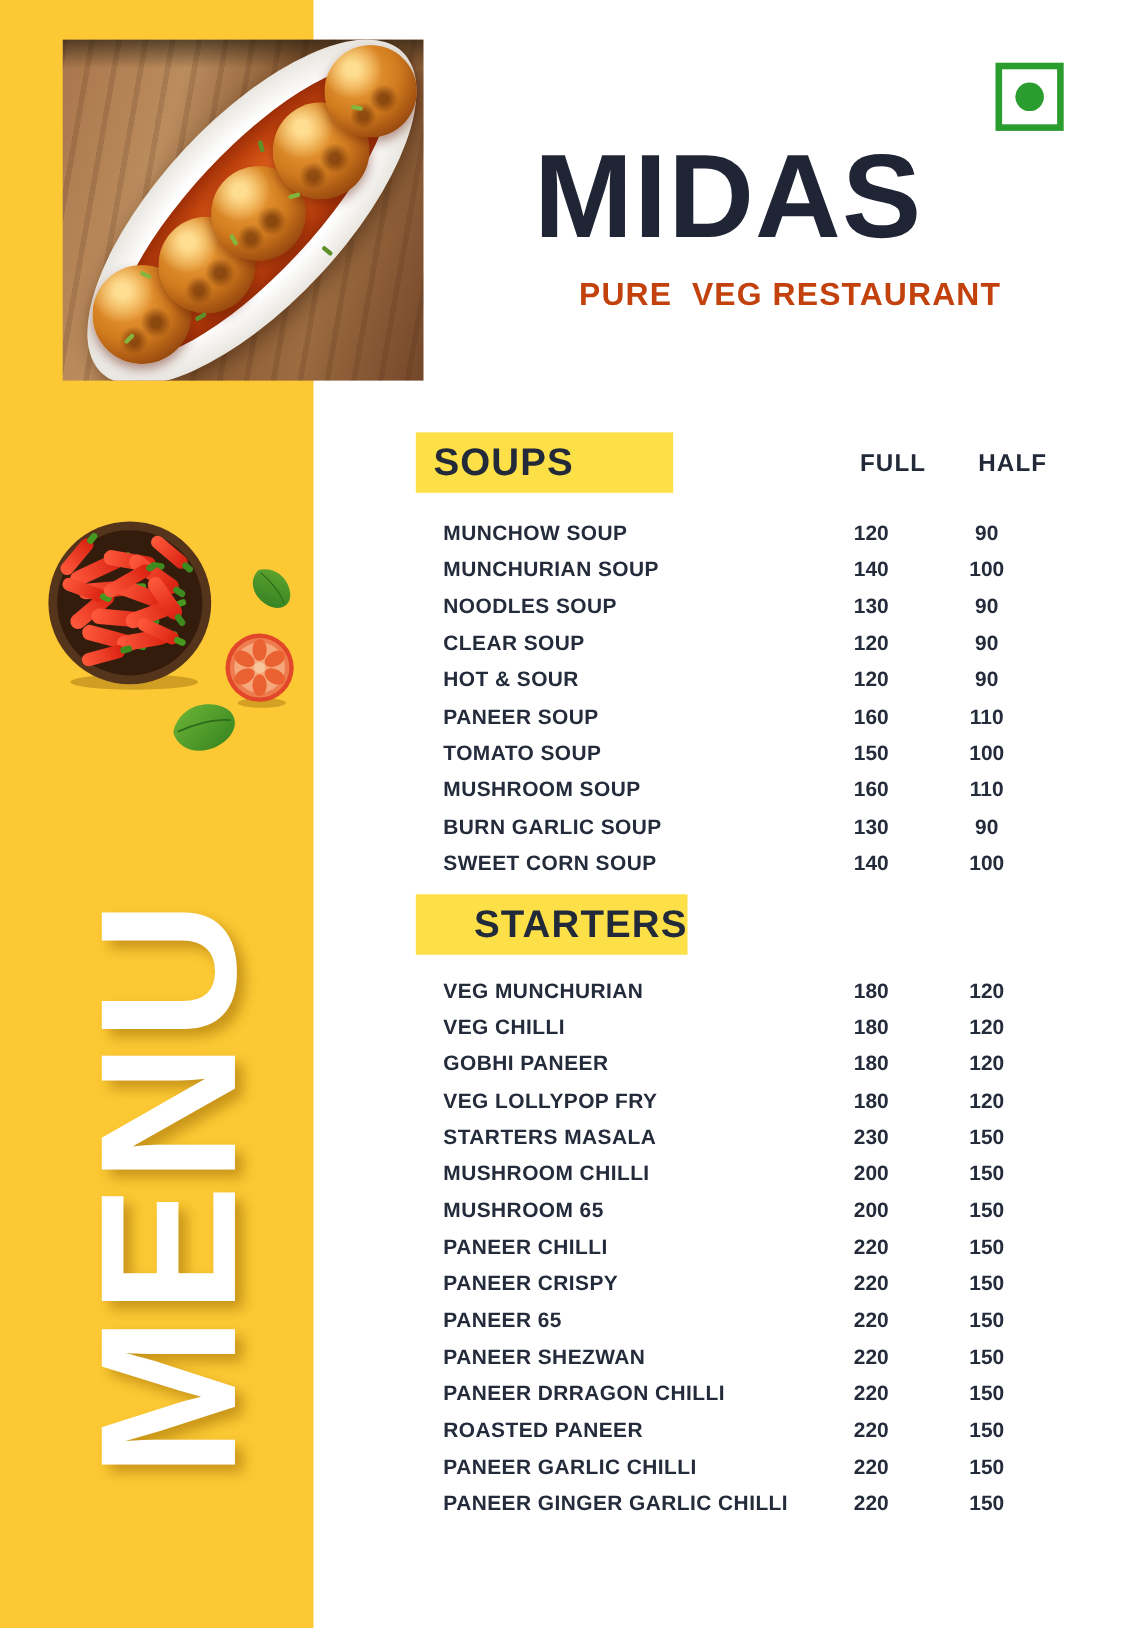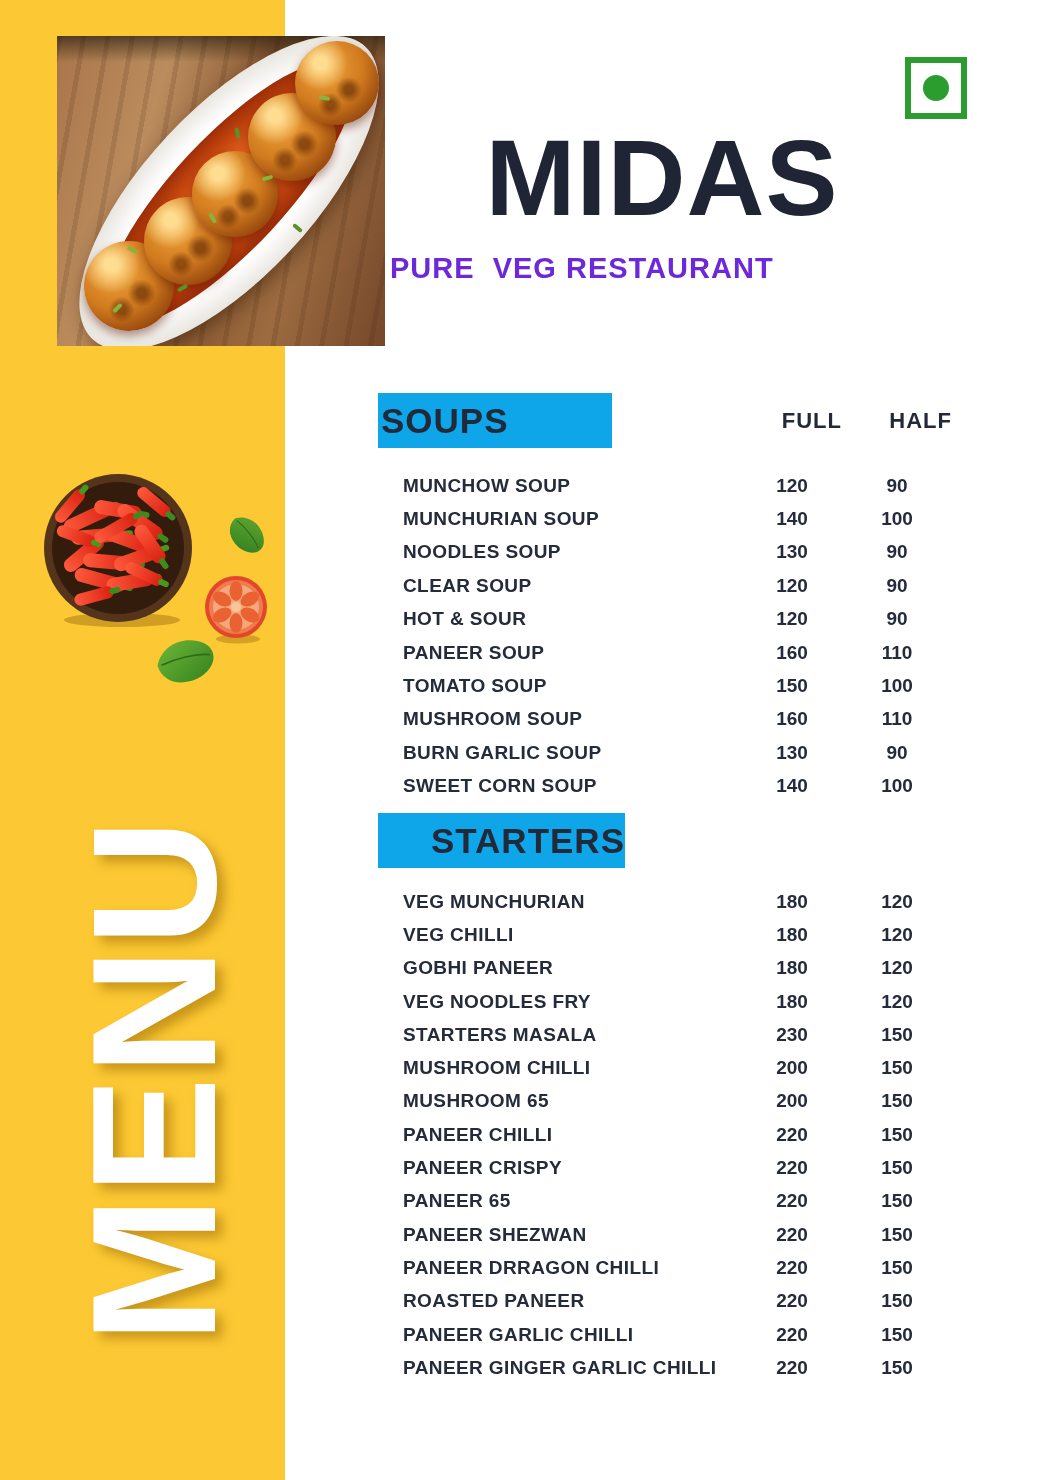--- a/index.html
+++ b/index.html
@@ -76,29 +76,29 @@
   .veg-mark .dot{width:26px;height:26px;border-radius:50%;background:#2B9C2E;}
 
   
   .title{
     left:390px;top:112px;width:520px;margin:12px;
     text-align:center;font-size:108px;font-weight:800;
     color:#1F2535;letter-spacing:1px;line-height:1;
   }
   .subtitle{
     left:390px;top:252px;width:520px;
-    text-align:left;font-size:29px;font-weight:700;
-    color:#6d28d9;letter-spacing:1px;white-space:pre;
+    text-align:right;font-size:29px;font-weight:700;
+    color:#c2410c;letter-spacing:1px;white-space:pre;
   }
 
   
   .badge{
-    background:#0ea5e9;color:#222A3A;
+    background:#fde047;color:#222A3A;
     display:flex;align-items:center;
-    padding-left:3px;box-sizing:border-box;
+    padding-left:16px;box-sizing:border-box;
     font-size:35px;font-weight:800;letter-spacing:1px;
   }
   .badge-soups{left:378px;top:393px;width:234px;height:55px;}
   .badge-starters{left:378px;top:813px;width:247px;height:55px;justify-content:flex-end;}
   .col-headers{
     left:378px;top:393px;width:574px;height:55px;
     display:grid;grid-template-columns:1fr 100px 110px;
     align-items:center;
   }
   .col-headers .colhead{
@@ -362,21 +362,21 @@
     <div class="item-half">120</div>
   </div>
 
   <div class="row">
     <div class="item-name">GOBHI PANEER</div>
     <div class="item-full">180</div>
     <div class="item-half">120</div>
   </div>
 
   <div class="row">
-    <div class="item-name">VEG NOODLES FRY</div>
+    <div class="item-name">VEG LOLLYPOP FRY</div>
     <div class="item-full">180</div>
     <div class="item-half">120</div>
   </div>
 
   <div class="row">
     <div class="item-name">STARTERS MASALA</div>
     <div class="item-full">230</div>
     <div class="item-half">150</div>
   </div>
 

